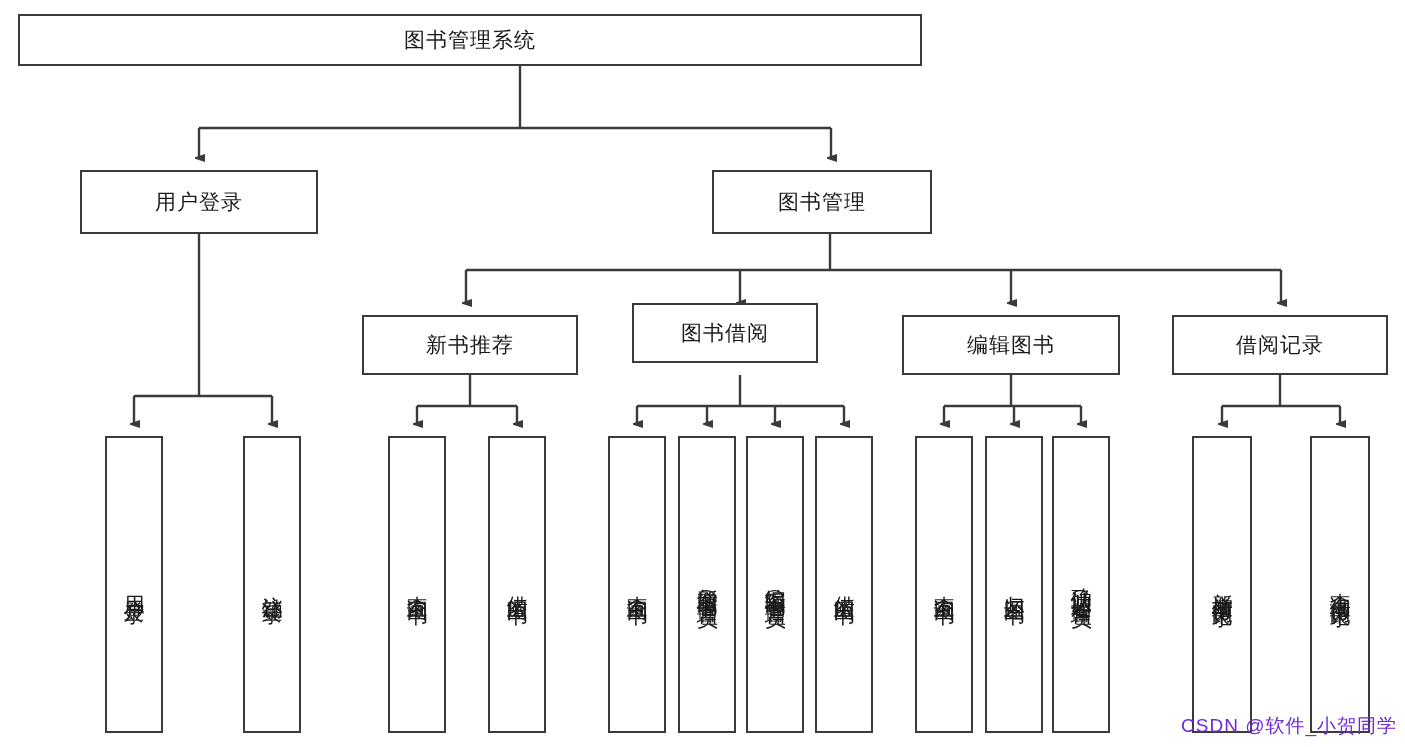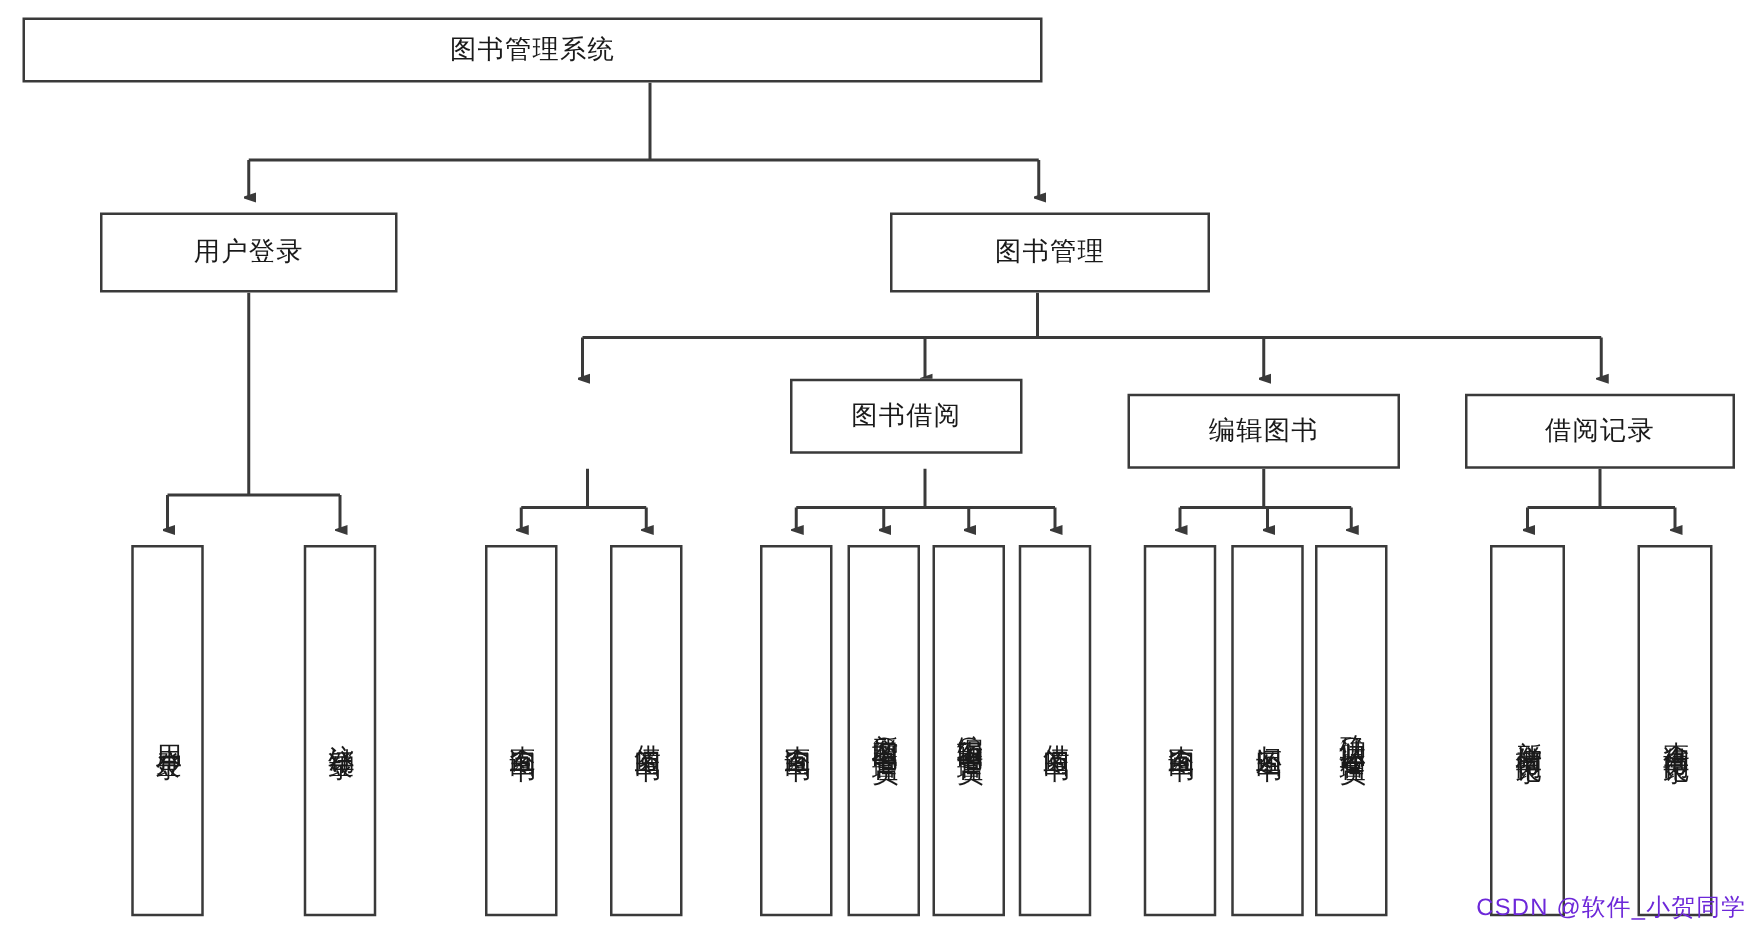--- a/index.html
+++ b/index.html
@@ -108,25 +108,26 @@
       <path d="M1014,406 L1014,424" marker-end="url(#arrow)"></path>
       <path d="M1081,406 L1081,424" marker-end="url(#arrow)"></path>
 
       <path d="M1280,375 L1280,406"></path>
       <path d="M1222,406 L1340,406"></path>
       <path d="M1222,406 L1222,424" marker-end="url(#arrow)"></path>
       <path d="M1340,406 L1340,424" marker-end="url(#arrow)"></path>
     </g>
   </svg>
 
-  <div class="node horiz" style="left:18px; top:14px; width:816px; height:52px;">图书管理系统</div>
+  <div class="node horiz" style="left:18px; top:14px; width:904px; height:52px;">图书管理系统</div>
 
   <div class="node horiz" style="left:80px; top:170px; width:238px; height:64px;">用户登录</div>
-  <div class="node horiz" style="left:712px; top:170px; width:256px; height:64px;">图书管理</div>
+  <div class="node horiz" style="left:712px; top:170px; width:220px; height:64px;">图书管理</div>
 
+  <div class="node horiz" style="left:362px; top:315px; width:216px; height:60px;">新书推荐</div>
   <div class="node horiz" style="left:632px; top:303px; width:186px; height:60px;">图书借阅</div>
   <div class="node horiz" style="left:902px; top:315px; width:218px; height:60px;">编辑图书</div>
   <div class="node horiz" style="left:1172px; top:315px; width:216px; height:60px;">借阅记录</div>
 
   <div class="node vert" style="left:105px; top:436px; width:58px; height:297px;">用户登录</div>
   <div class="node vert" style="left:243px; top:436px; width:58px; height:297px;">注销登录</div>
 
   <div class="node vert" style="left:388px; top:436px; width:58px; height:297px;">查询图书</div>
   <div class="node vert" style="left:488px; top:436px; width:58px; height:297px;">借阅图书</div>
 

